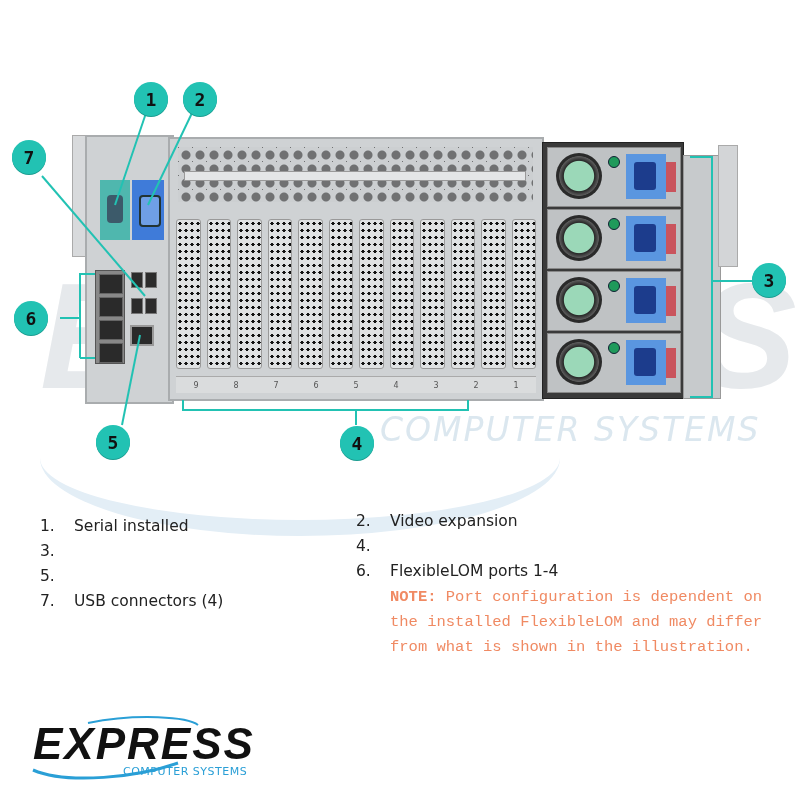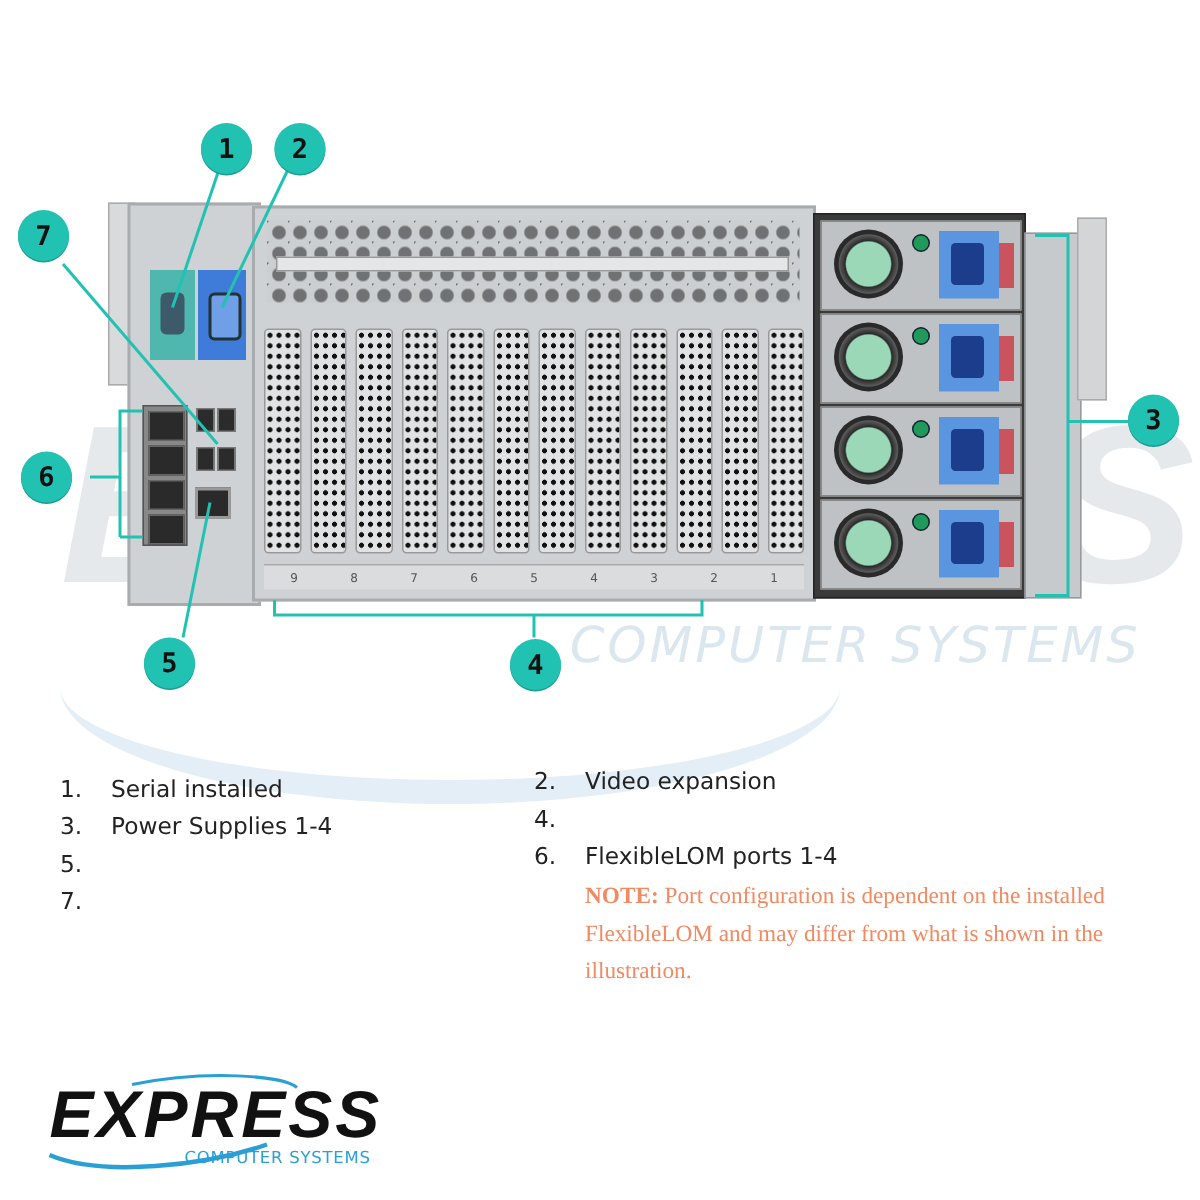--- a/index.html
+++ b/index.html
@@ -35,21 +35,21 @@
   .clip{position:absolute;left:118px;top:14px;width:10px;height:30px;background:#c9545d;}
   .psu-side{position:absolute;left:683px;top:155px;width:36px;height:242px;background:#c7cacc;border:1px solid #999;}
   .ear{position:absolute;left:718px;top:145px;width:18px;height:120px;background:#d3d5d7;border:1px solid #aaa;}
   
   .call{position:absolute;width:34px;height:34px;border-radius:50%;background:#22c2b3;color:#111;font-family:"DejaVu Sans Mono",monospace;font-weight:bold;font-size:18px;display:flex;align-items:center;justify-content:center;box-shadow:0 1px 0 #1a9c90;}
   svg.lines{position:absolute;left:0;top:0;width:800px;height:800px;pointer-events:none;}
   
   .legend{position:absolute;font-family:"DejaVu Sans",sans-serif;font-size:15.5px;color:#222;}
   .legend .row{display:flex;height:25px;align-items:center;}
   .legend .num{width:34px;}
-  .note{position:absolute;left:390px;top:585px;width:400px;font-family:Liberation Serif, serif;font-size:15.5px;line-height:25px;color:#f08a63;}
+  .note{position:absolute;left:390px;top:585px;width:400px;font-family:Liberation Mono, monospace;font-size:15.5px;line-height:25px;color:#f08a63;}
   .note b{font-weight:bold;}
   
   .logo{position:absolute;left:28px;top:715px;width:220px;height:70px;}
   .logo-word{position:absolute;left:5px;top:4px;font-family:"Liberation Sans",sans-serif;font-weight:bold;font-style:italic;font-size:44px;letter-spacing:2px;color:#111;}
   .logo-sub{position:absolute;left:95px;top:50px;font-family:"DejaVu Sans",sans-serif;font-size:11px;color:#2a9fd6;letter-spacing:.5px;}
   .logo-swoosh{position:absolute;left:0;top:0;width:210px;height:70px;}
 </style>
 </head>
 <body>
 
@@ -173,27 +173,27 @@
 <div class="call" style="left:14px;top:301px">6</div>
 <div class="call" style="left:12px;top:140px">7</div>
 
 <div class="legend" style="left:40px;top:513px">
   <div class="row">
       <span class="num">1.</span>
       <span>Serial installed</span>
     </div>
   <div class="row">
       <span class="num">3.</span>
-      <span>Power Supplies 1-4</span>
     </div>
   <div class="row">
       <span class="num">5.</span>
     </div>
   <div class="row">
       <span class="num">7.</span>
+      <span>USB connectors (4)</span>
     </div>
 </div>
 <div class="legend" style="left:356px;top:508px">
   <div class="row">
       <span class="num">2.</span>
       <span>Video expansion</span>
     </div>
   <div class="row">
       <span class="num">4.</span>
     </div>

